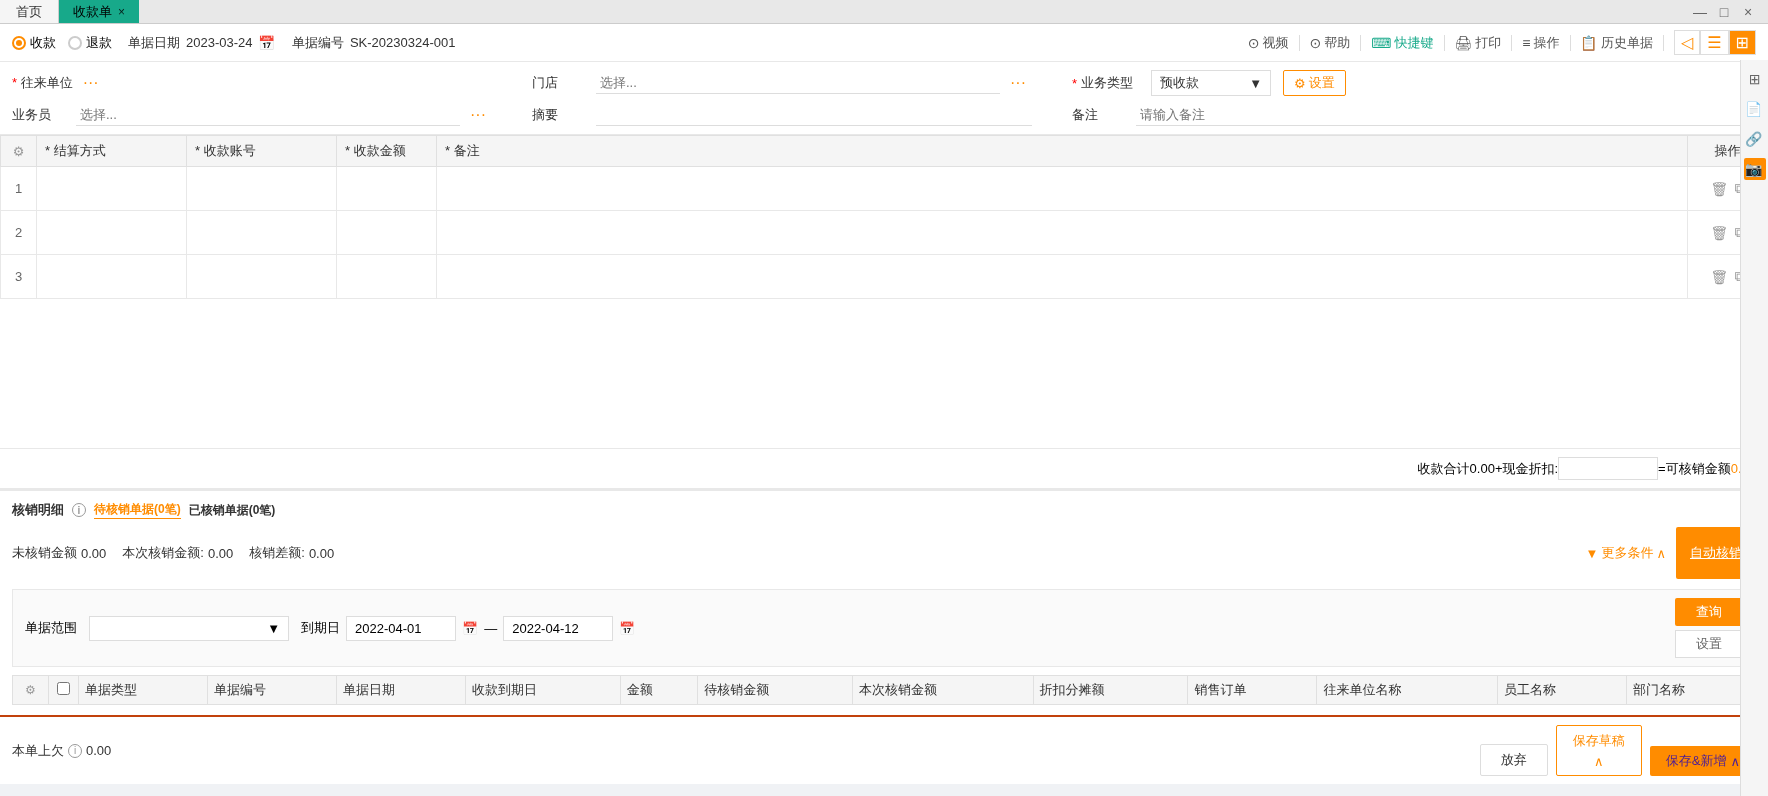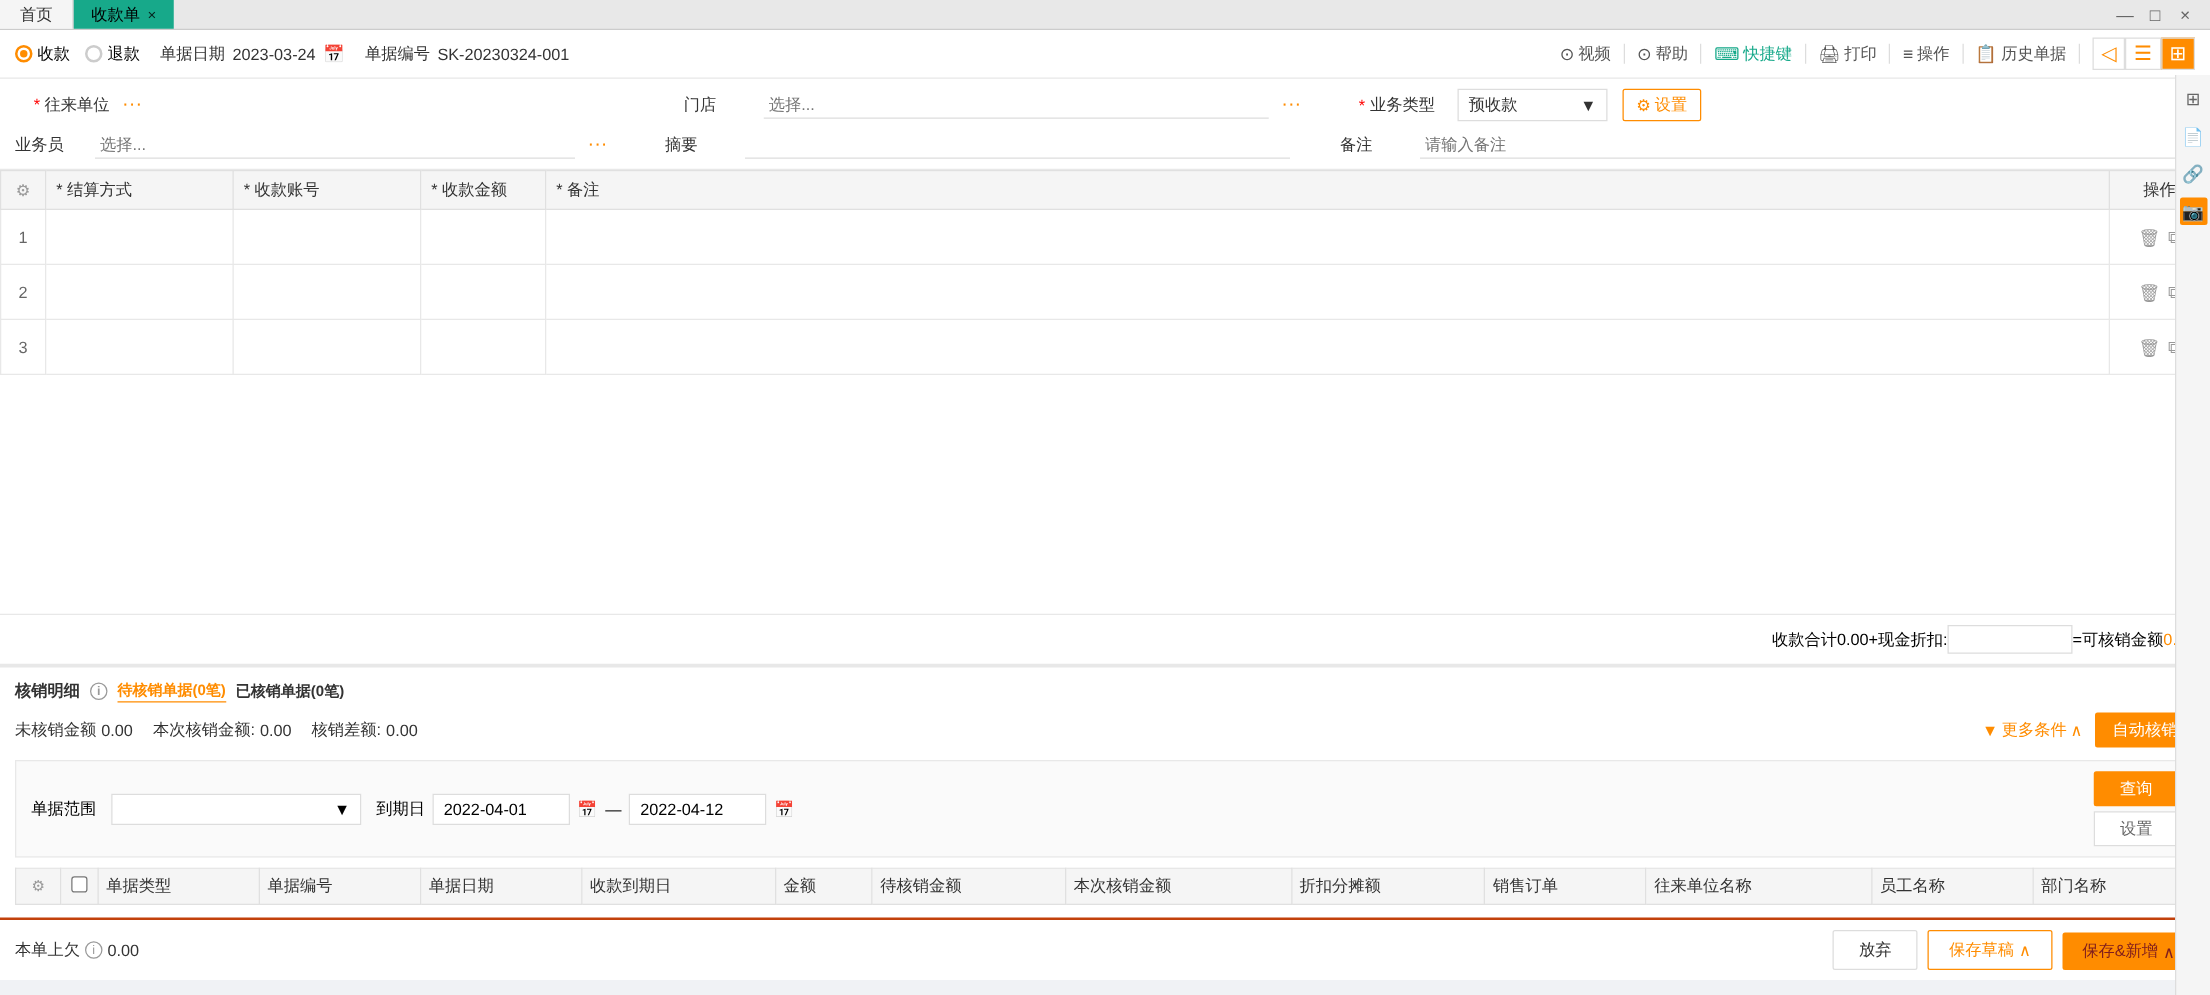--- a/index.html
+++ b/index.html
@@ -187,22 +187,22 @@
     }
     .stats-row {
       display: flex; align-items: center; gap: 16px;
       margin-bottom: 10px;
     }
     .stat-item { display: flex; align-items: center; gap: 4px; color: #333; }
     .stat-value { color: #333; }
     .more-filter-btn { color: #ff8c00; cursor: pointer; display: flex; align-items: center; gap: 3px; }
     .auto-writeoff-btn {
       background: #ff8c00; color: #fff;
-      border: none; padding: 5px 14px;
-      cursor: pointer; border-radius: 2px;
+      border: none; padding: 17px 14px;
+      cursor: pointer; border-radius: 2px; text-decoration: underline;
     }
 
     
     .range-filter {
       background: #fafafa;
       border: 1px solid #e8e8e8;
       padding: 8px 12px;
       display: flex; align-items: center; gap: 12px;
       margin-bottom: 8px;
     }
@@ -248,24 +248,24 @@
     .footer-info { display: flex; align-items: center; gap: 4px; color: #333; }
     .footer-right { margin-left: auto; display: flex; gap: 8px; align-items: flex-end; }
     .btn-abandon {
       border: 1px solid #ddd; background: #fff;
       padding: 6px 20px; cursor: pointer; color: #333;
       border-radius: 2px;
     }
     .btn-save-draft {
       border: 1px solid #ff8c00; color: #ff8c00;
       padding: 6px 16px; cursor: pointer; background: #fff;
-      display: flex; align-items: center; gap: 4px; border-radius: 2px;
+      display: flex; align-items: center; gap: 4px; border-radius: 2px; flex-direction: column;
     }
     .btn-save-new {
-      background: #ff8c00; color: #7f1d1d;
+      background: #ff8c00; color: #4c1d95;
       border: none; padding: 6px 16px;
       cursor: pointer; display: flex; align-items: center; gap: 4px;
       border-radius: 2px;
     }
 
     
     .right-sidebar {
       position: absolute; right: 0; top: 36px;
       width: 28px; height: calc(796px - 36px);
       background: #f5f5f5;
@@ -360,21 +360,21 @@
         <span class="view-btn">◁</span>
         <span class="view-btn">☰</span>
         <span class="view-btn active">⊞</span>
       </div>
     </div>
   </div>
 
   <div class="form-section">
     <div class="form-row">
 
-      <div class="form-field" style="flex:2; max-width:480px;margin-left:15px;">
+      <div class="form-field" style="flex:2; max-width:480px;">
         <span class="form-field-label">
           <span style="color:red;">*</span>
           <span>往来单位</span>
         </span>
         <span class="more-btn">···</span>
       </div>
 
       <div class="form-field" style="flex:2; max-width:500px; margin-left:40px;">
         <span class="form-field-label">门店</span>
         <input class="form-input" type="text" placeholder="选择..." style="">

